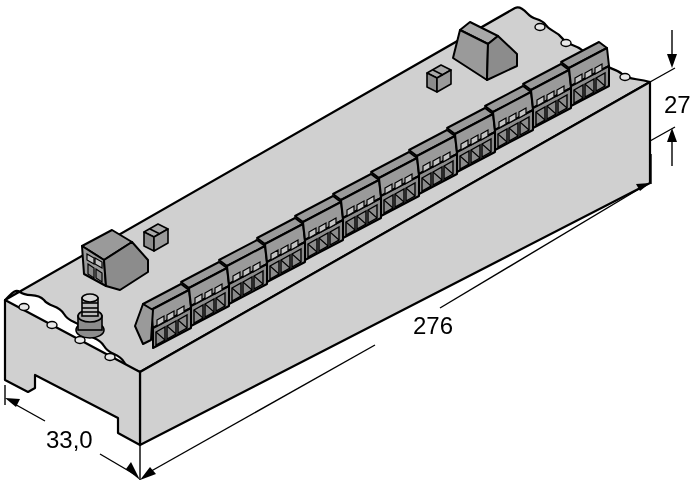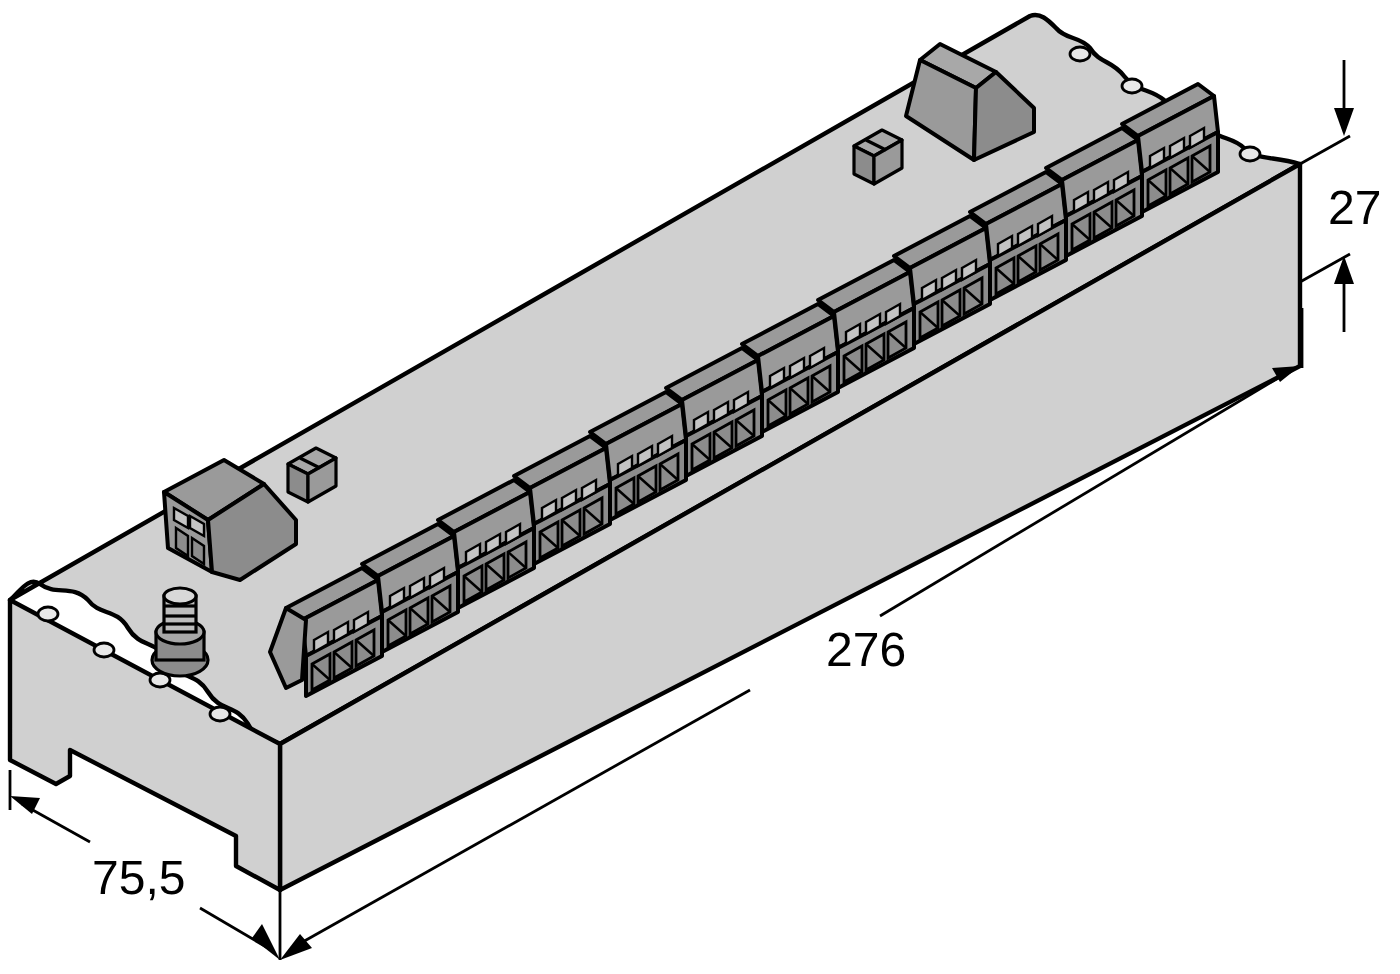--- a/index.html
+++ b/index.html
@@ -132,13 +132,13 @@
     <polygon points="672,128 667,142 677,142"></polygon>
     <polygon points="140,480 126,469 131,462"></polygon>
     <polygon points="140,480 150,467 156,474"></polygon>
     <polygon points="650,183 636,184 640,191"></polygon>
     <polygon points="5,398 20,399 16,407"></polygon>
   </g>
 </svg>
 
 <div class="dim-label" style="left:662px; top:93px;">27</div>
 <div class="dim-label" style="left:383px; top:314px;margin-left:28px;">276</div>
-<div class="dim-label" style="left:44px; top:428px;">75,5</div>
+<div class="dim-label" style="left:44px; top:428px;">33,0</div>
 
 </body></html>

